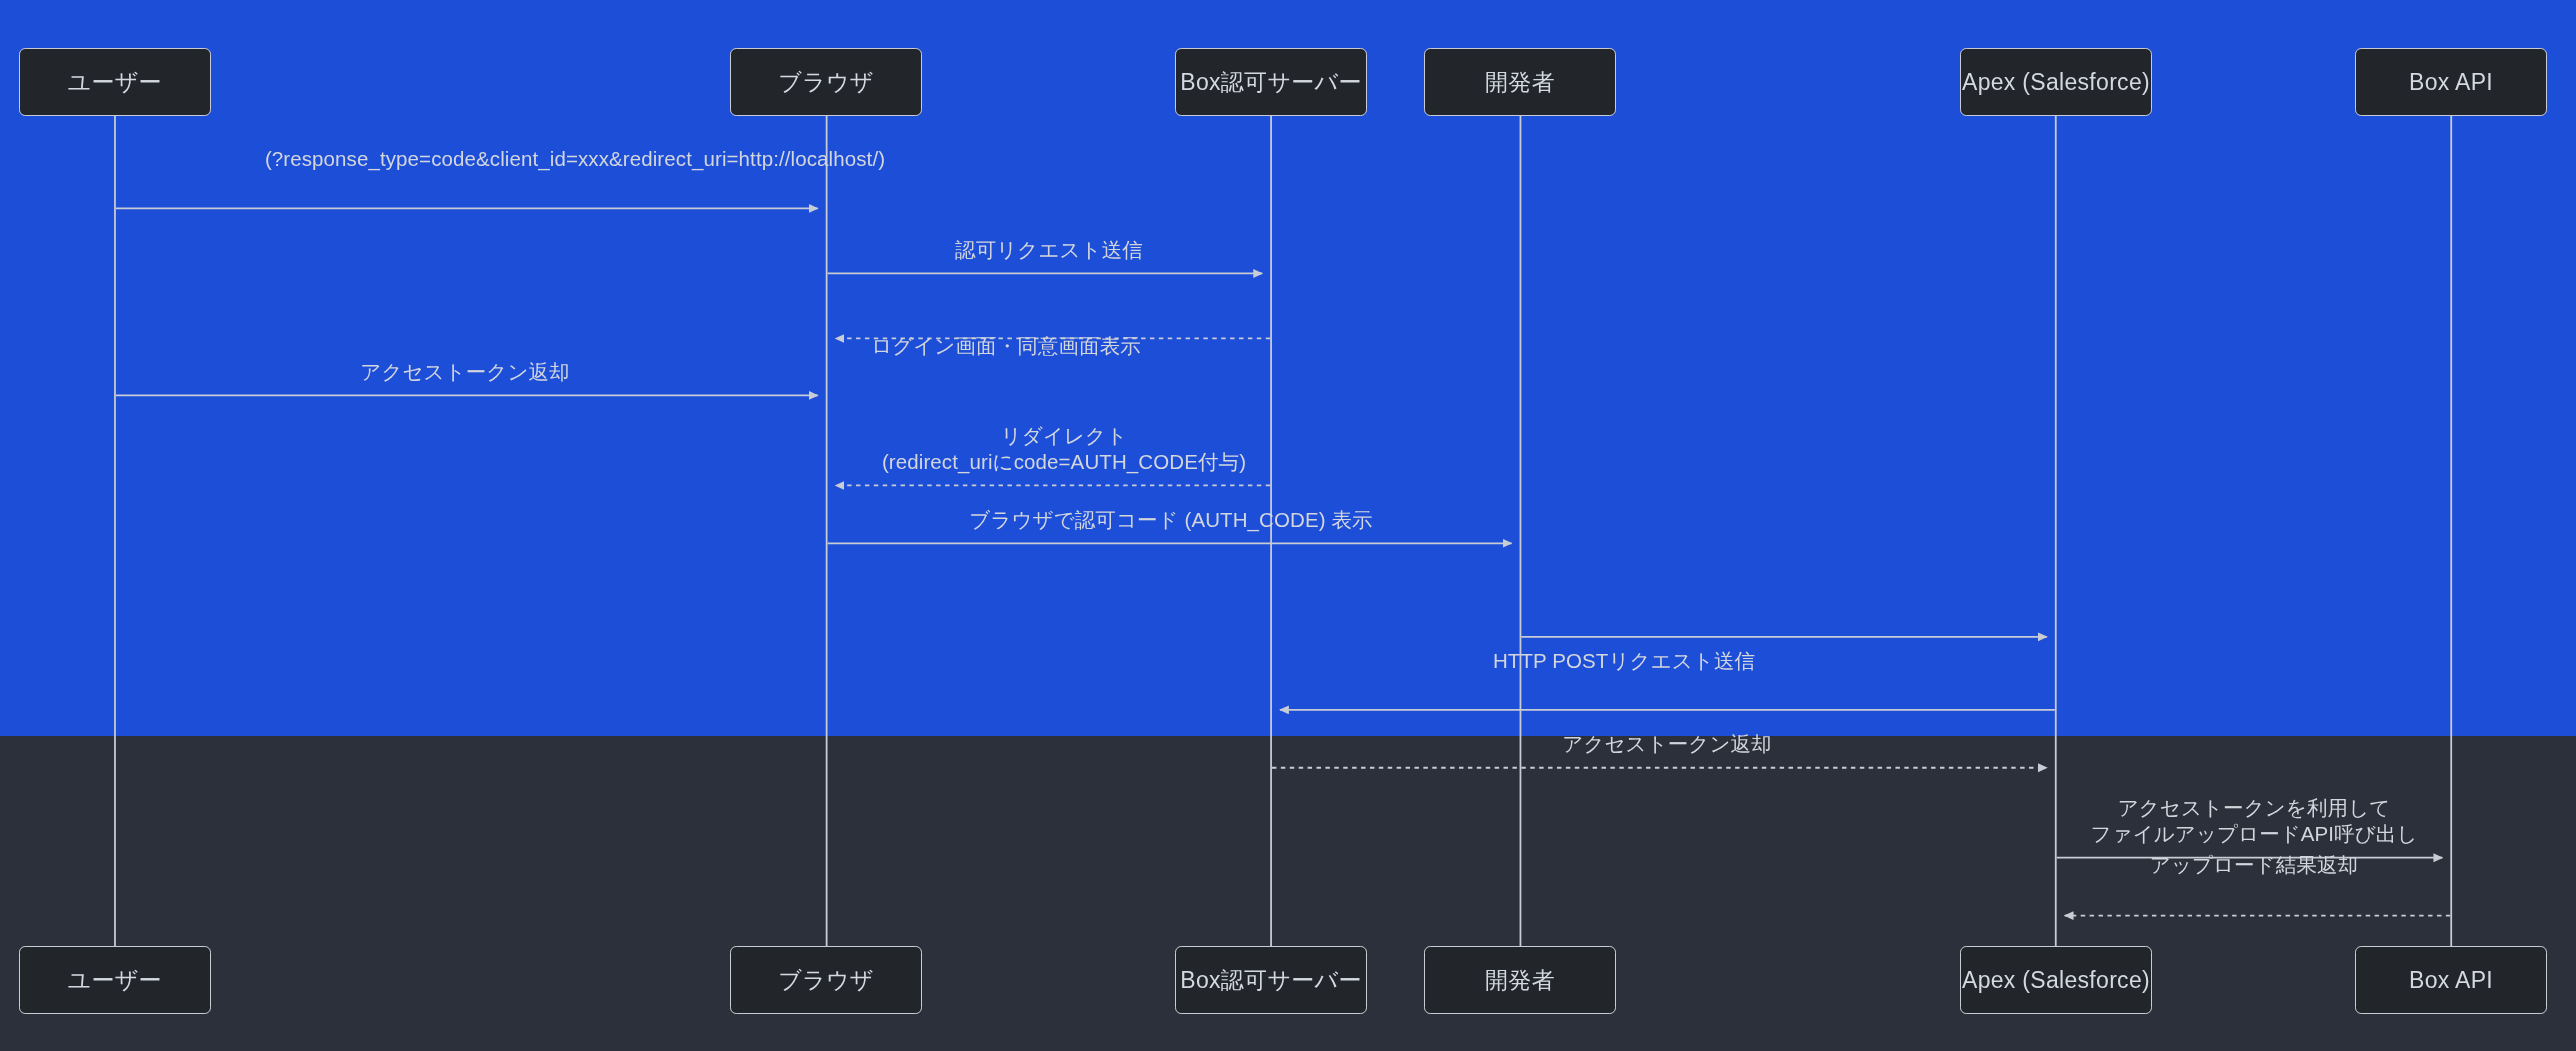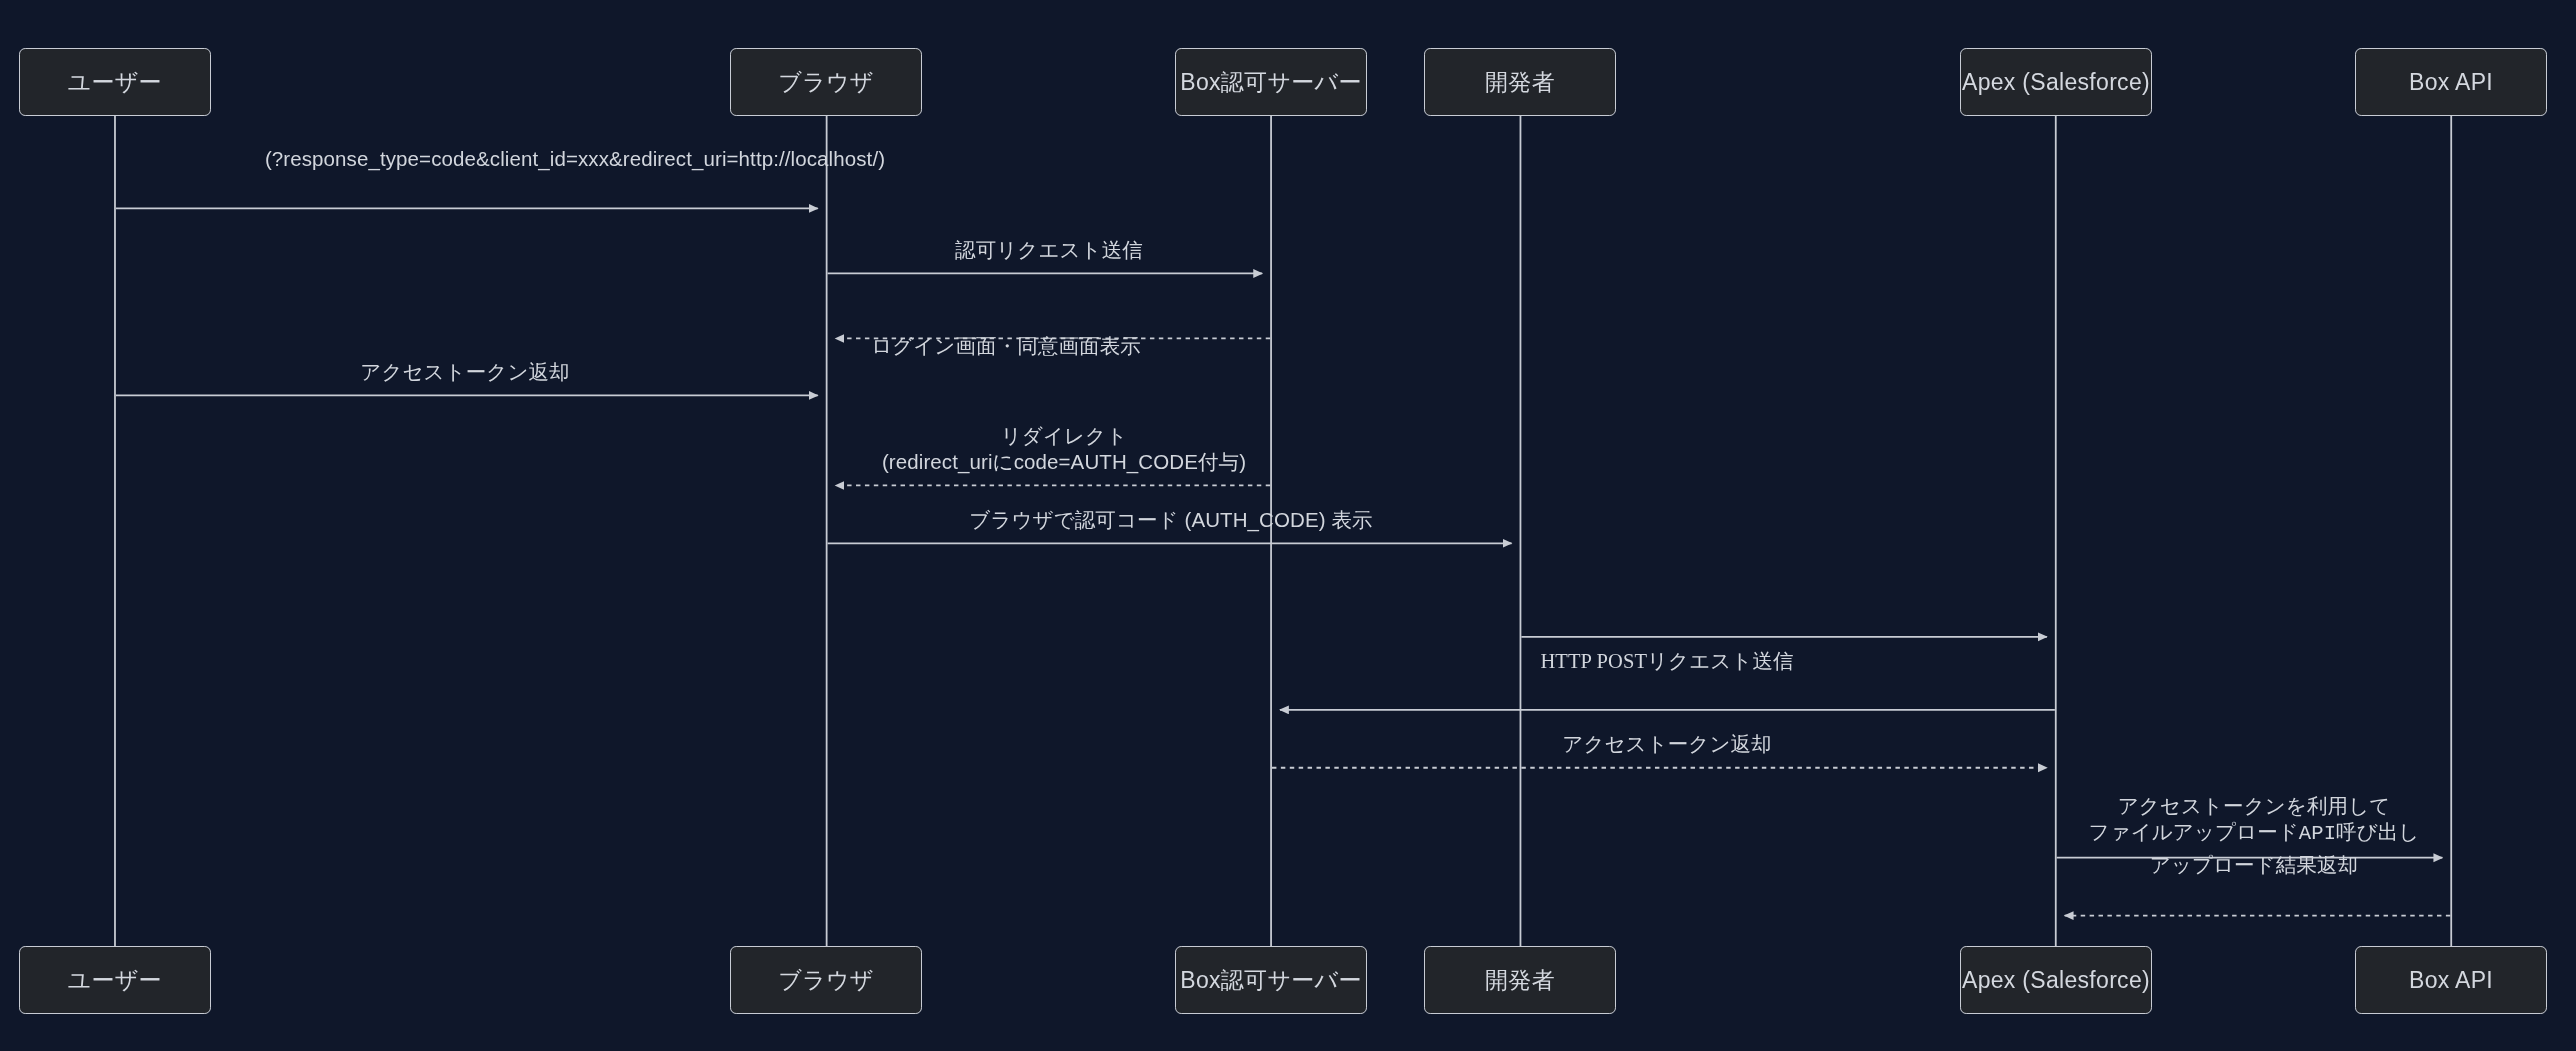--- a/index.html
+++ b/index.html
@@ -6,22 +6,22 @@
   html, body {
     background: #2b303b;
     width: 2576px;
     height: 1051px;
     overflow: hidden;
     font-family: "Liberation Sans", "DejaVu Sans", sans-serif;
   }
   #diagram {
     position: relative;
     width: 2576px;
-    height: 1051px;
-    background: #0f172a;
+    height: 736px;
+    background: #1d4ed8;
   }
   svg.layer {
     position: absolute;
     top: 0; left: 0;
     width: 2576px;
     height: 1051px;
   }
   .participant-box {
     position: absolute;
     background: #22252a;
@@ -137,27 +137,27 @@
       </div>
       <div class="msg-label" style="left: 1064px; top: 423px;">
         <div>リダイレクト</div>
         <div>(redirect_uriにcode=AUTH_CODE付与)</div>
       </div>
       <div class="msg-label" style="left: 1171px; top: 507px;">
         <div>ブラウザで認可コード (AUTH_CODE) 表示</div>
       </div>
       <div class="msg-label" style="left: 1801px; top: 575px;">
       </div>
-      <div class="msg-label" style="left: 1667px; top: 648px; font-family: Liberation Serif, serif;">
+      <div class="msg-label" style="left: 1624px; top: 648px;">
         <div>HTTP POSTリクエスト送信</div>
       </div>
       <div class="msg-label" style="left: 1667px; top: 731px;">
         <div>アクセストークン返却</div>
       </div>
-      <div class="msg-label" style="left: 2254px; top: 795px; font-family: Liberation Mono, monospace;">
+      <div class="msg-label" style="left: 2254px; top: 795px;">
         <div>アクセストークンを利用して</div>
         <div>ファイルアップロードAPI呼び出し</div>
       </div>
       <div class="msg-label" style="left: 2254px; top: 852px;">
         <div>アップロード結果返却</div>
       </div>
     </div>
 </div>
 
 

